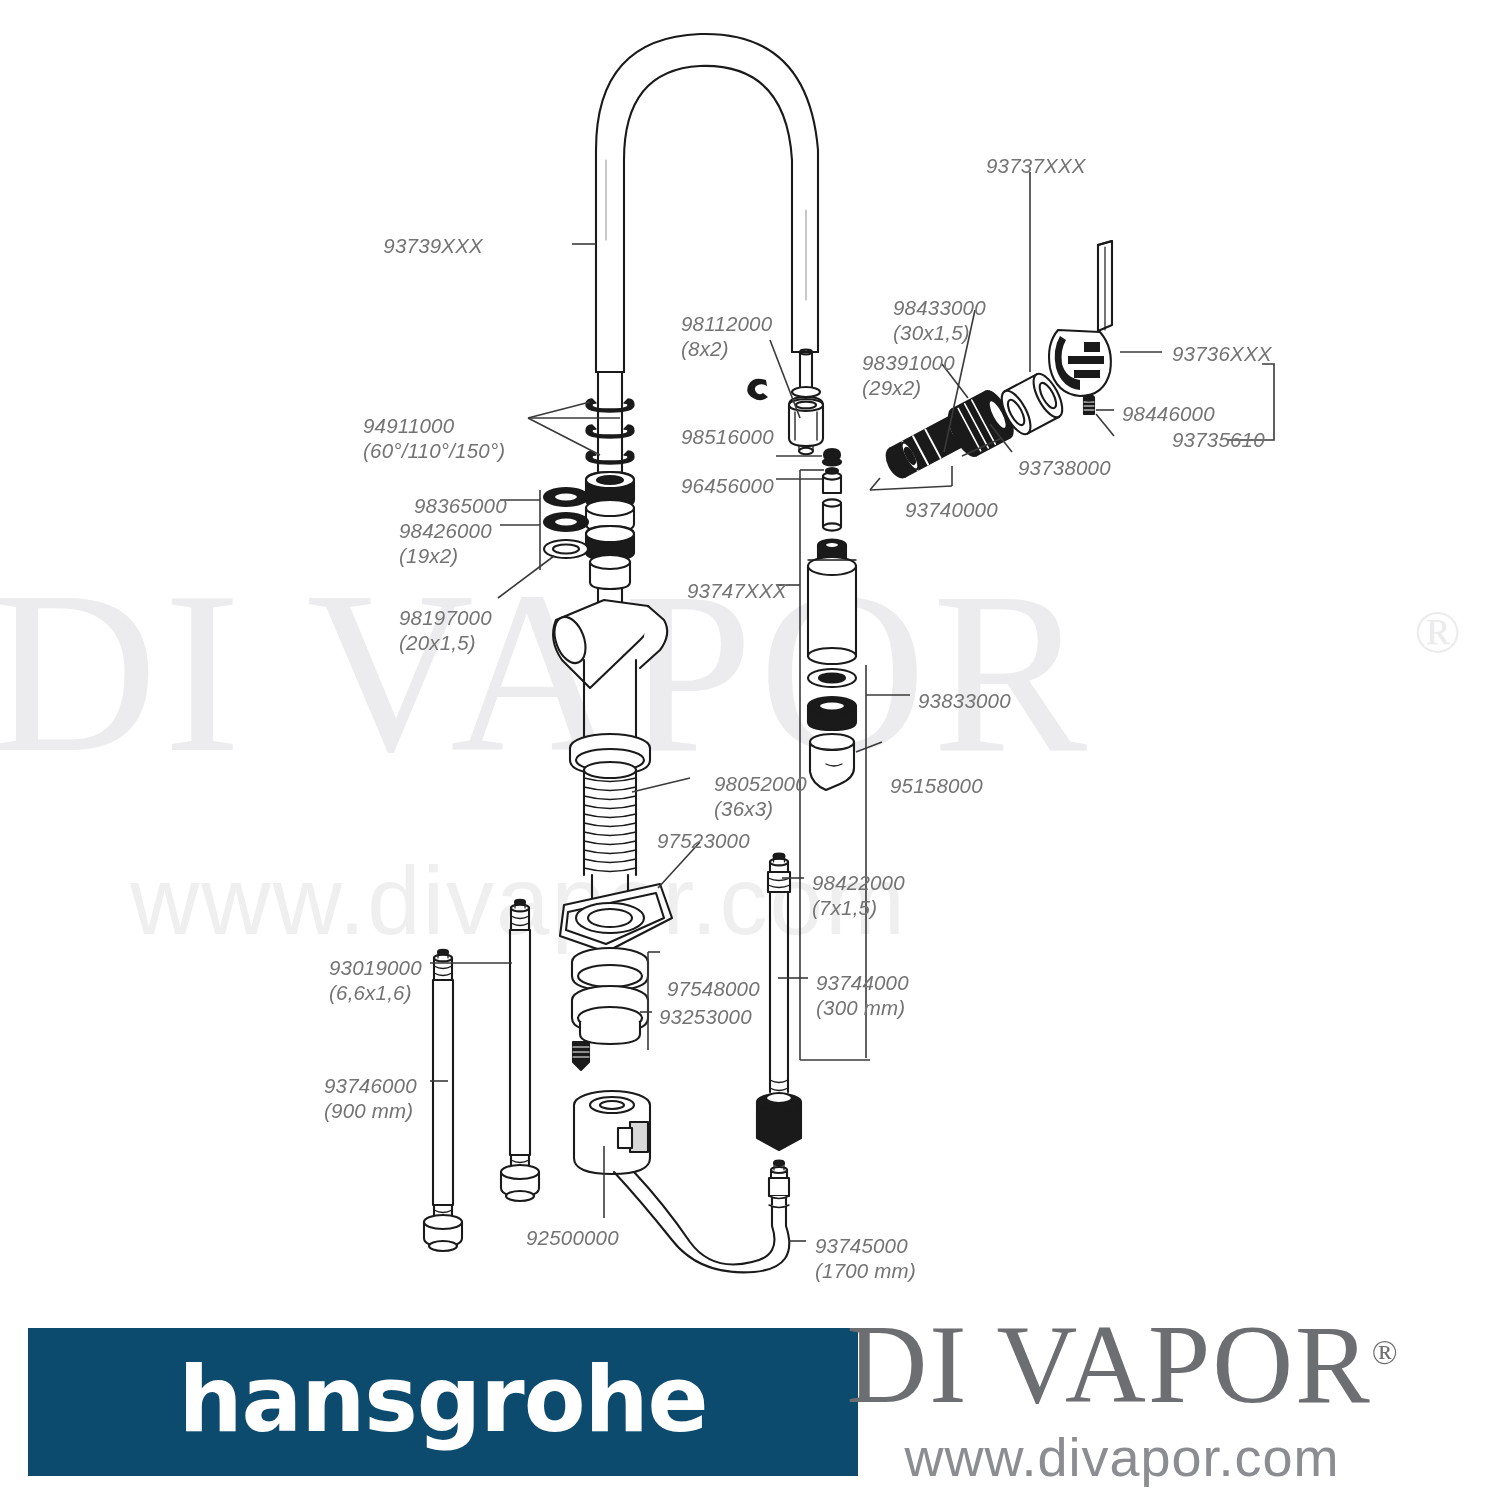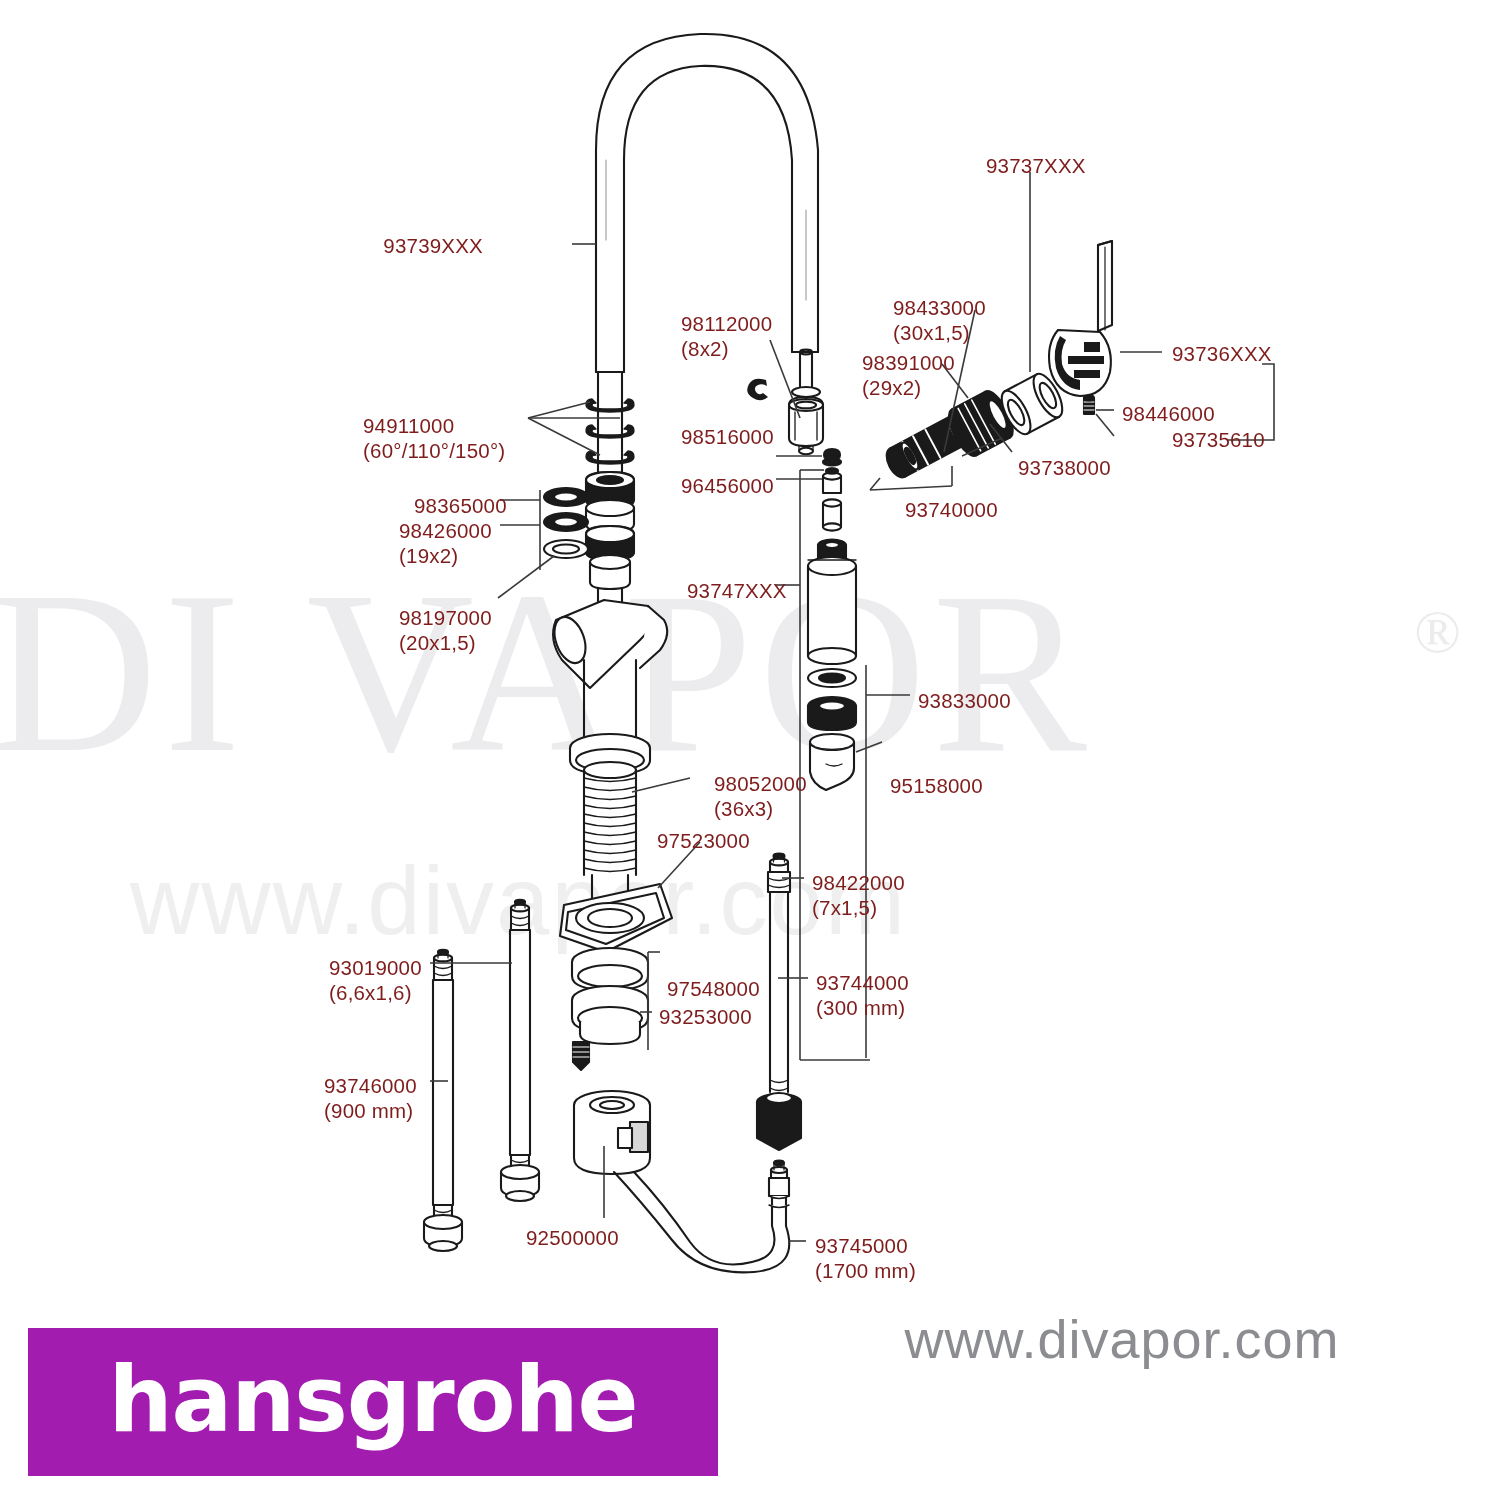--- a/index.html
+++ b/index.html
@@ -24,31 +24,31 @@
   .wm-sub{
     left:130px;top:846px;font-size:96px;letter-spacing:2px;color:#efefef;
     font-family:"Liberation Sans",sans-serif;font-weight:300;
   }
 
   
   #art{position:absolute;left:0;top:0;width:1500px;height:1500px;}
 
   
   .lbl{
-    position:absolute;font-size:20.5px;color:#7f1d1d;white-space:nowrap;
-    letter-spacing:.2px;line-height:25px;
+    position:absolute;font-size:20.5px;color:#737373;white-space:nowrap;
+    letter-spacing:.2px;line-height:25px;font-style:italic;
   }
   .lbl.r{text-align:right;}
   .lbl .sub{display:block;}
 
   
   #footer{position:absolute;left:0;top:1300px;width:1500px;height:200px;}
   .hg-box{
-    position:absolute;left:28px;top:28px;width:690px;height:148px;
-    background:#a21caf;display:flex;align-items:center;justify-content:center;
+    position:absolute;left:28px;top:28px;width:830px;height:148px;
+    background:#0c4a6e;display:flex;align-items:center;justify-content:center;
   }
   .hg-text{
     color:#ffffff;font-size:90px;font-weight:600;letter-spacing:-1px;
     font-family:"DejaVu Sans","Liberation Sans",sans-serif;line-height:1;
     margin-top:-4px;
   }
   .dv-wrap{position:absolute;left:752px;top:6px;width:740px;text-align:center;}
   .dv-main{
     font-family:"Liberation Serif","DejaVu Serif",serif;color:#6d6e71;
     font-size:112px;letter-spacing:2px;line-height:1.05;position:relative;
@@ -491,17 +491,18 @@
       <div class="lbl" style="left: 324px; top: 1073px;"><span>93746000</span><span class="sub">(900 mm)</span></div>
       <div class="lbl" style="left: 526px; top: 1225px;"><span>92500000</span></div>
       <div class="lbl" style="left: 815px; top: 1233px;"><span>93745000</span><span class="sub">(1700 mm)</span></div>
     </div>
 
   <div id="footer">
     <div class="hg-box">
       <span class="hg-text">hansgrohe</span>
     </div>
     <div class="dv-wrap">
+      <div class="dv-main"><span>DI VAPOR</span><span class="dv-reg">®</span></div>
       <div class="dv-url">www.divapor.com</div>
     </div>
   </div>
 
 </div>
 
 </body></html>

